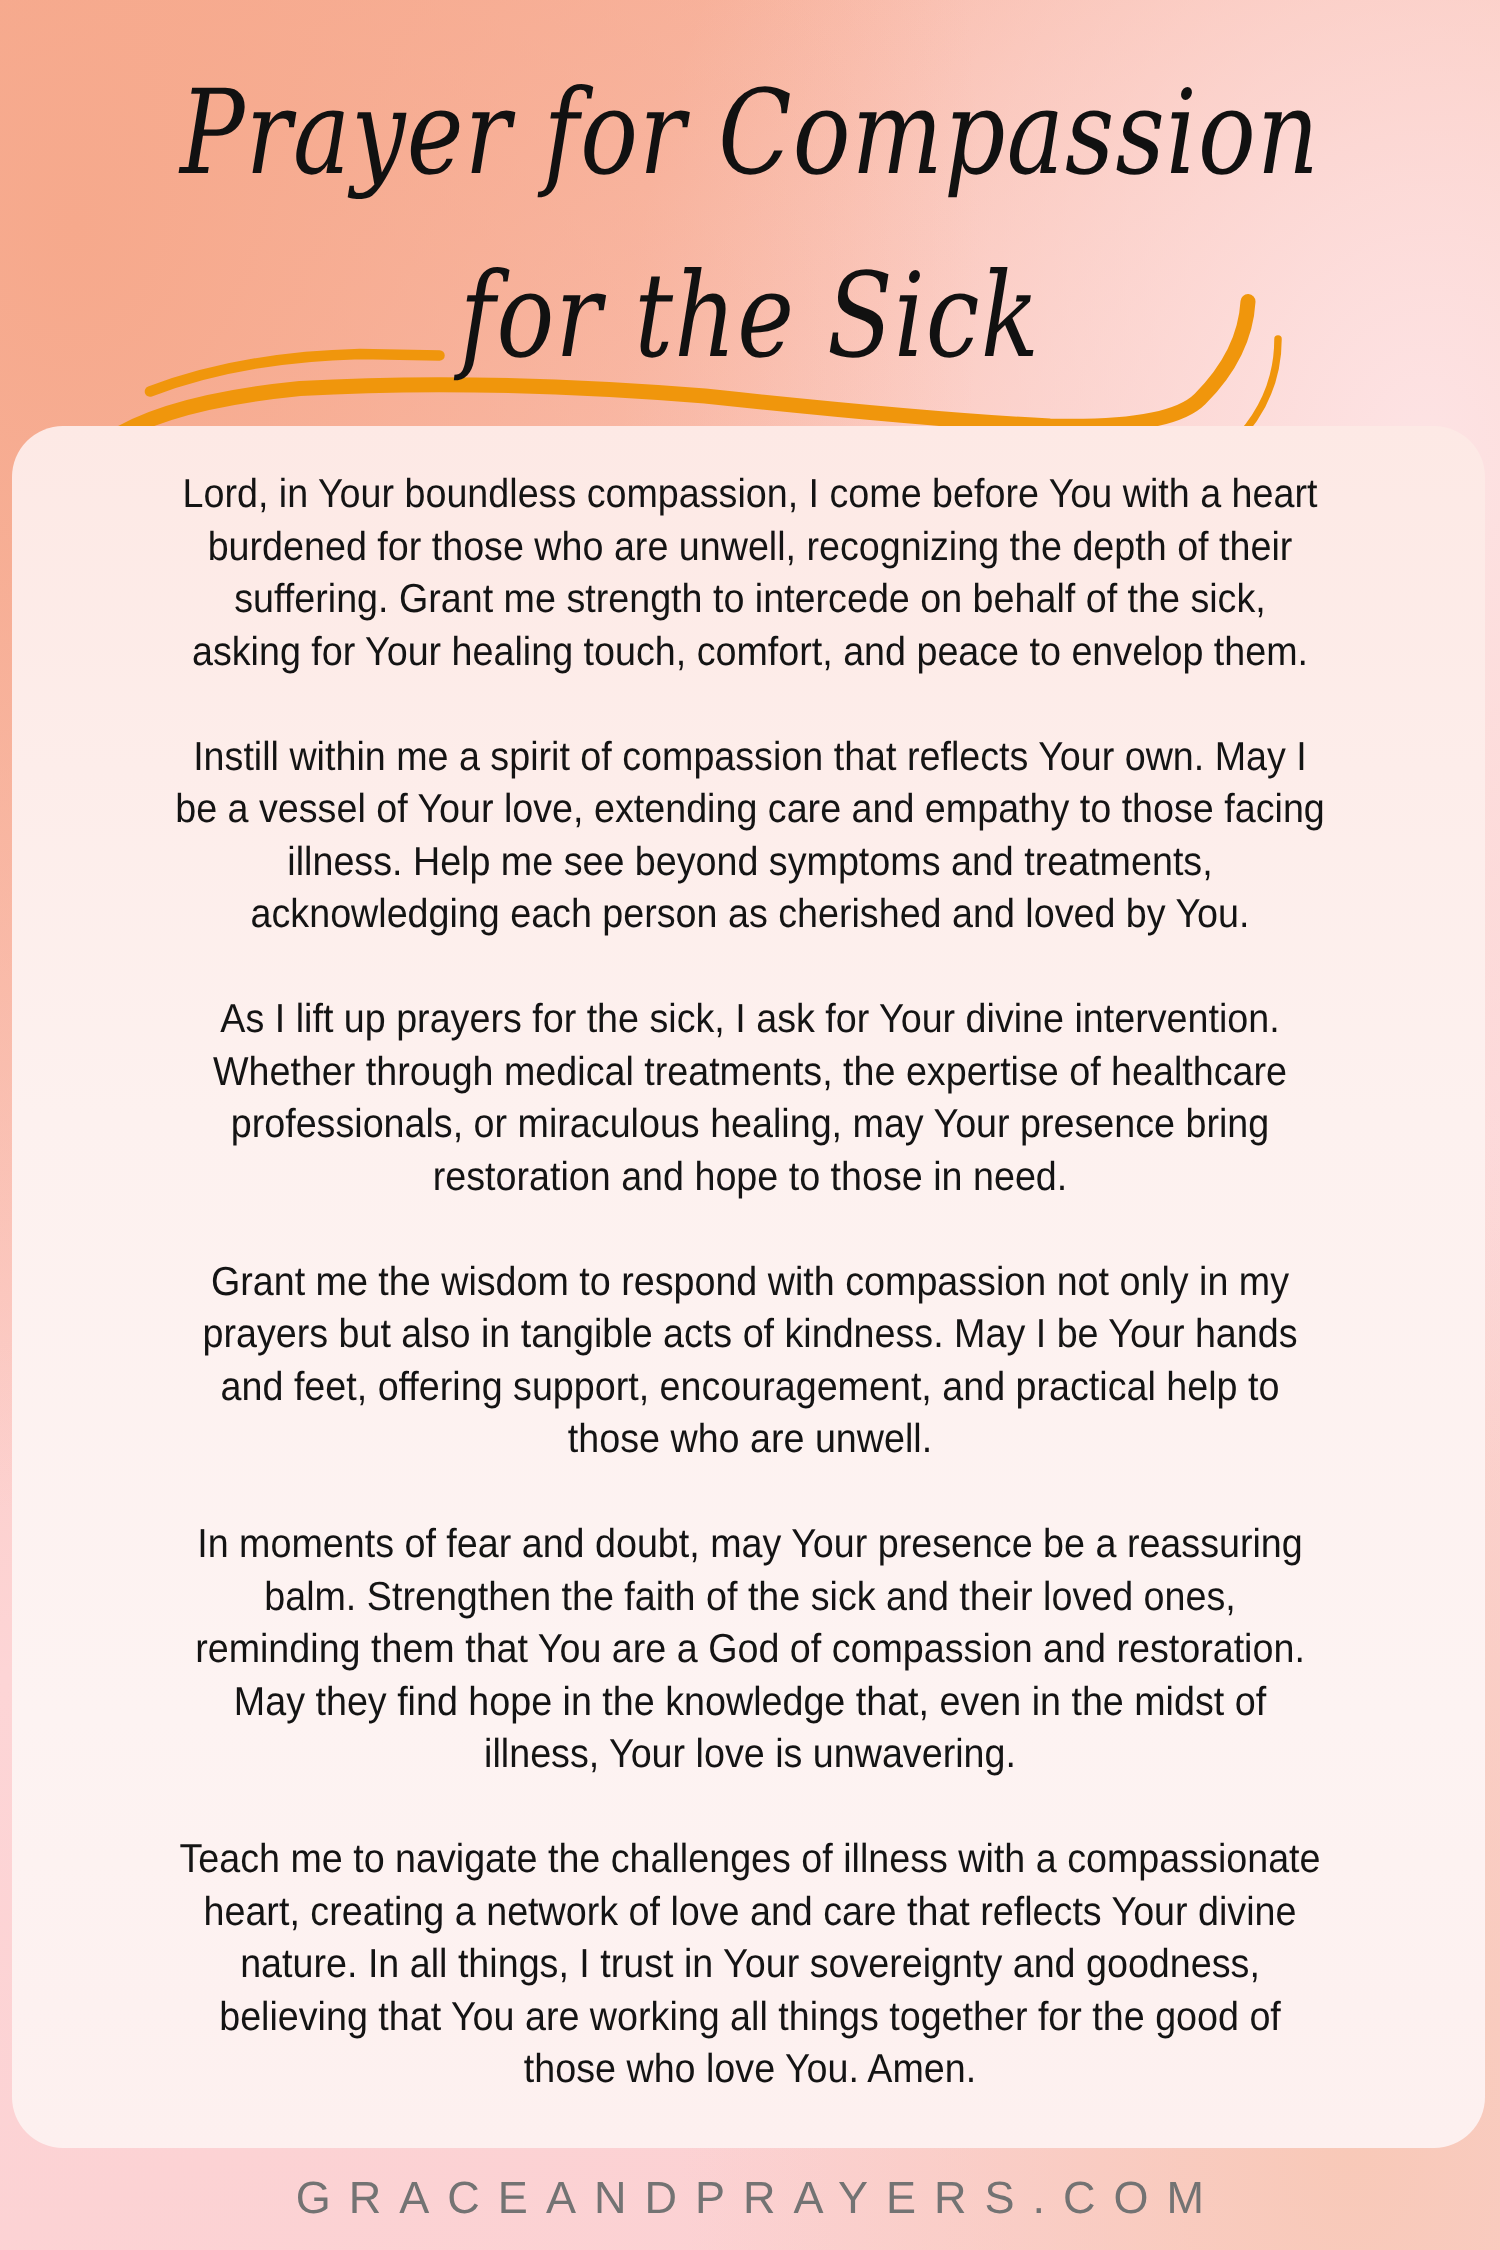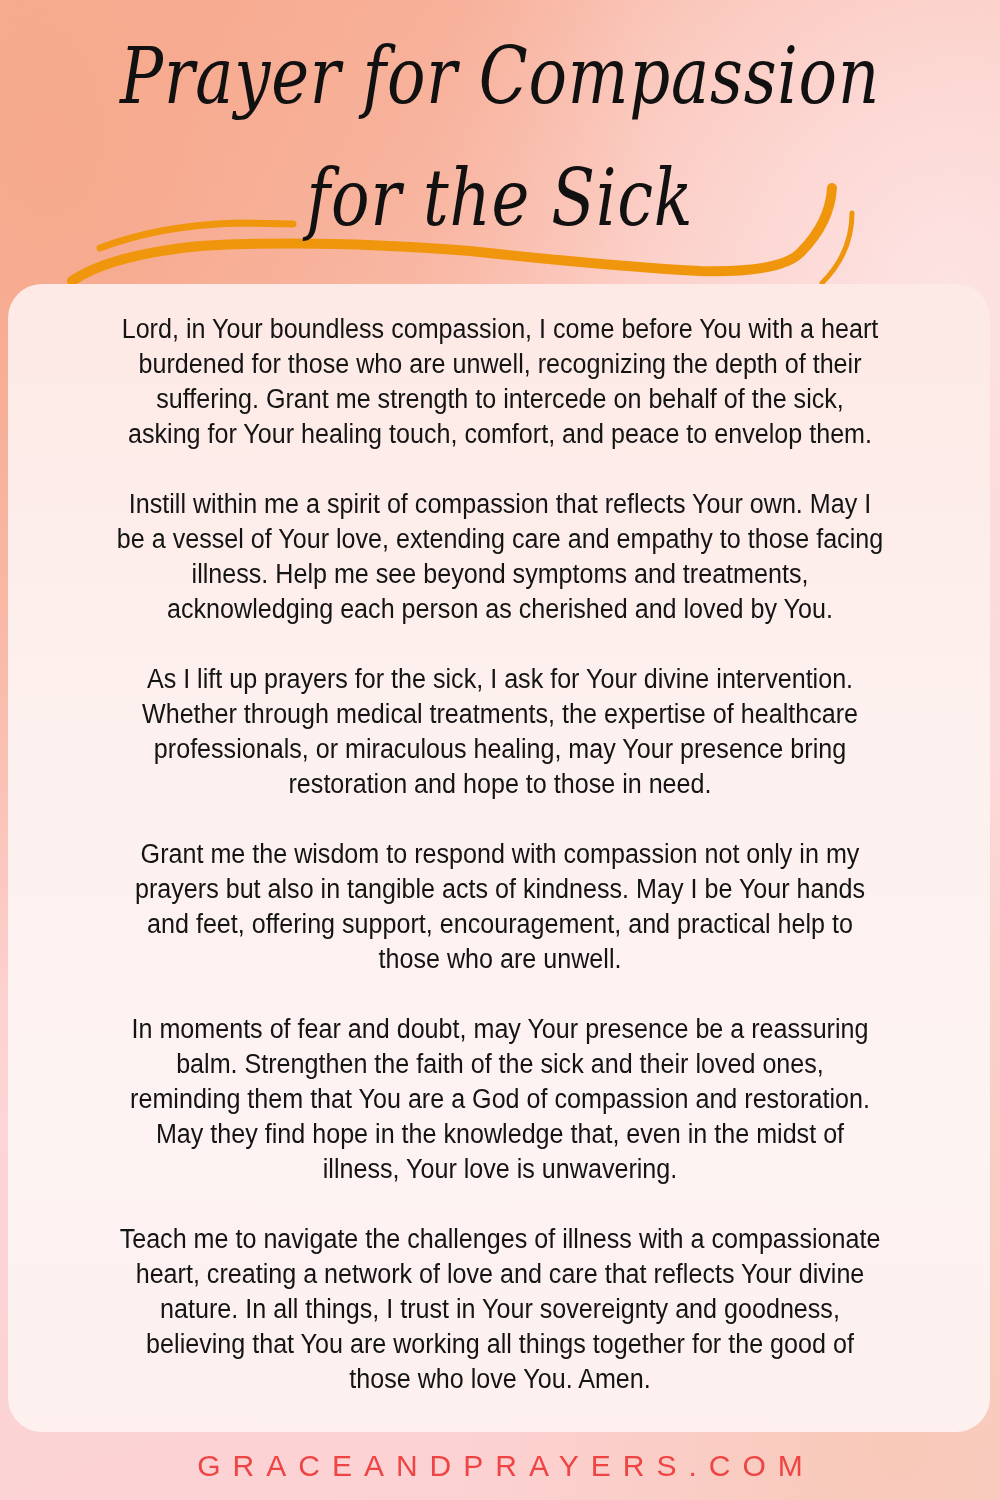--- a/index.html
+++ b/index.html
@@ -7,21 +7,21 @@
     body {
       position: relative;
       background:
         radial-gradient(ellipse at 5% 10%, #f6a98c 0%, rgba(246,169,140,0) 45%),
         radial-gradient(ellipse at 95% 20%, #fde3e4 0%, rgba(253,227,228,0) 40%),
         radial-gradient(ellipse at 90% 95%, #f8c9b8 0%, rgba(248,201,184,0) 35%),
         linear-gradient(160deg, #f7ae96 0%, #fbc4b8 30%, #fdd5d6 60%, #fbd0d2 100%);
       font-family: "Liberation Sans", "DejaVu Sans", sans-serif;
     }
     .title-area {
-      position: absolute; left: 0; top: 3px; width: 929px; height: 290px;
+      position: absolute; left: 0; top: 16px; width: 929px; height: 290px;
     }
     .title-svg { position: absolute; left: 0; top: 0; }
     .title-line {
       position: absolute; left: 0; width: 1000px; text-align: center;
       font-family: "DejaVu Serif", serif;
       font-style: italic;
       font-weight: normal;
       color: #111;
       letter-spacing: 1px;
       transform: scaleX(0.82);
@@ -52,21 +52,21 @@
     .p4 { top: 837px; }
     .p5 { top: 1012px; }
     .p6 { top: 1222px; }
 
     .footer {
       position: absolute; left: 0; top: 1449px; width: 1000px;
       text-align: center;
       font-family: "Liberation Sans", sans-serif;
       font-size: 30px;
       letter-spacing: 12px;
-      color: #ef4444;
+      color: #737373;
       font-weight: normal;
       padding-left: 12px;
     }
   </style>
 </head>
 <body>
 
 <div class="title-area">
   <svg class="title-svg" width="1000" height="290" viewBox="0 0 1000 290">
 

